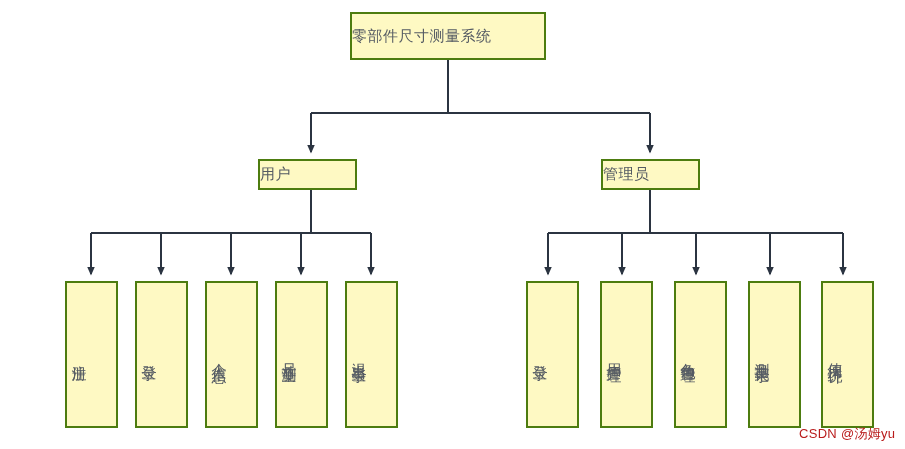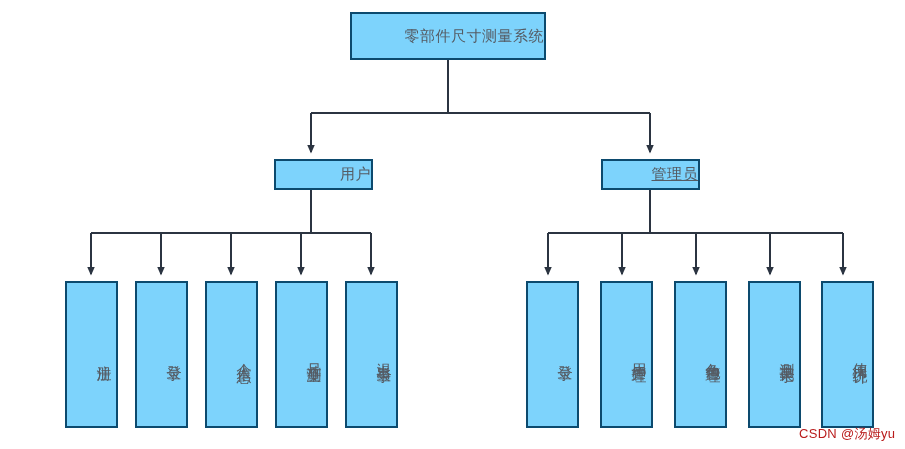--- a/index.html
+++ b/index.html
@@ -18,25 +18,25 @@
   #canvas {
     position: absolute;
     left: 0;
     top: 0;
     width: 905px;
     height: 449px;
   }
   .node {
     position: absolute;
     box-sizing: border-box;
-    border: 2px solid #0c4a6e;
-    background: #7dd3fc;
+    border: 2px solid #4d7c0f;
+    background: #fef9c3;
     display: flex;
     align-items: center;
-    justify-content: flex-end;
+    justify-content: flex-start;
     color: #555b63;
   }
   .node-h {
     font-size: 15px;
     letter-spacing: 0.5px;
     white-space: nowrap;
   }
   .node-v {
     writing-mode: vertical-rl;
     text-orientation: upright;
@@ -45,31 +45,30 @@
     letter-spacing: 2px;
     text-align: center;
   }
   #root-node {
     left: 350px;
     top: 12px;
     width: 196px;
     height: 48px;
   }
   #user-node {
-    left: 274px;
+    left: 258px;
     top: 159px;
     width: 99px;
     height: 31px;
   }
   #admin-node {
     left: 601px;
     top: 159px;
     width: 99px;
     height: 31px;
-    text-decoration: underline;
   }
   .leaf {
     top: 281px;
     height: 147px;
     width: 53px;
   }
   .watermark {
     position: absolute;
     left: 799px;
     top: 425px;

